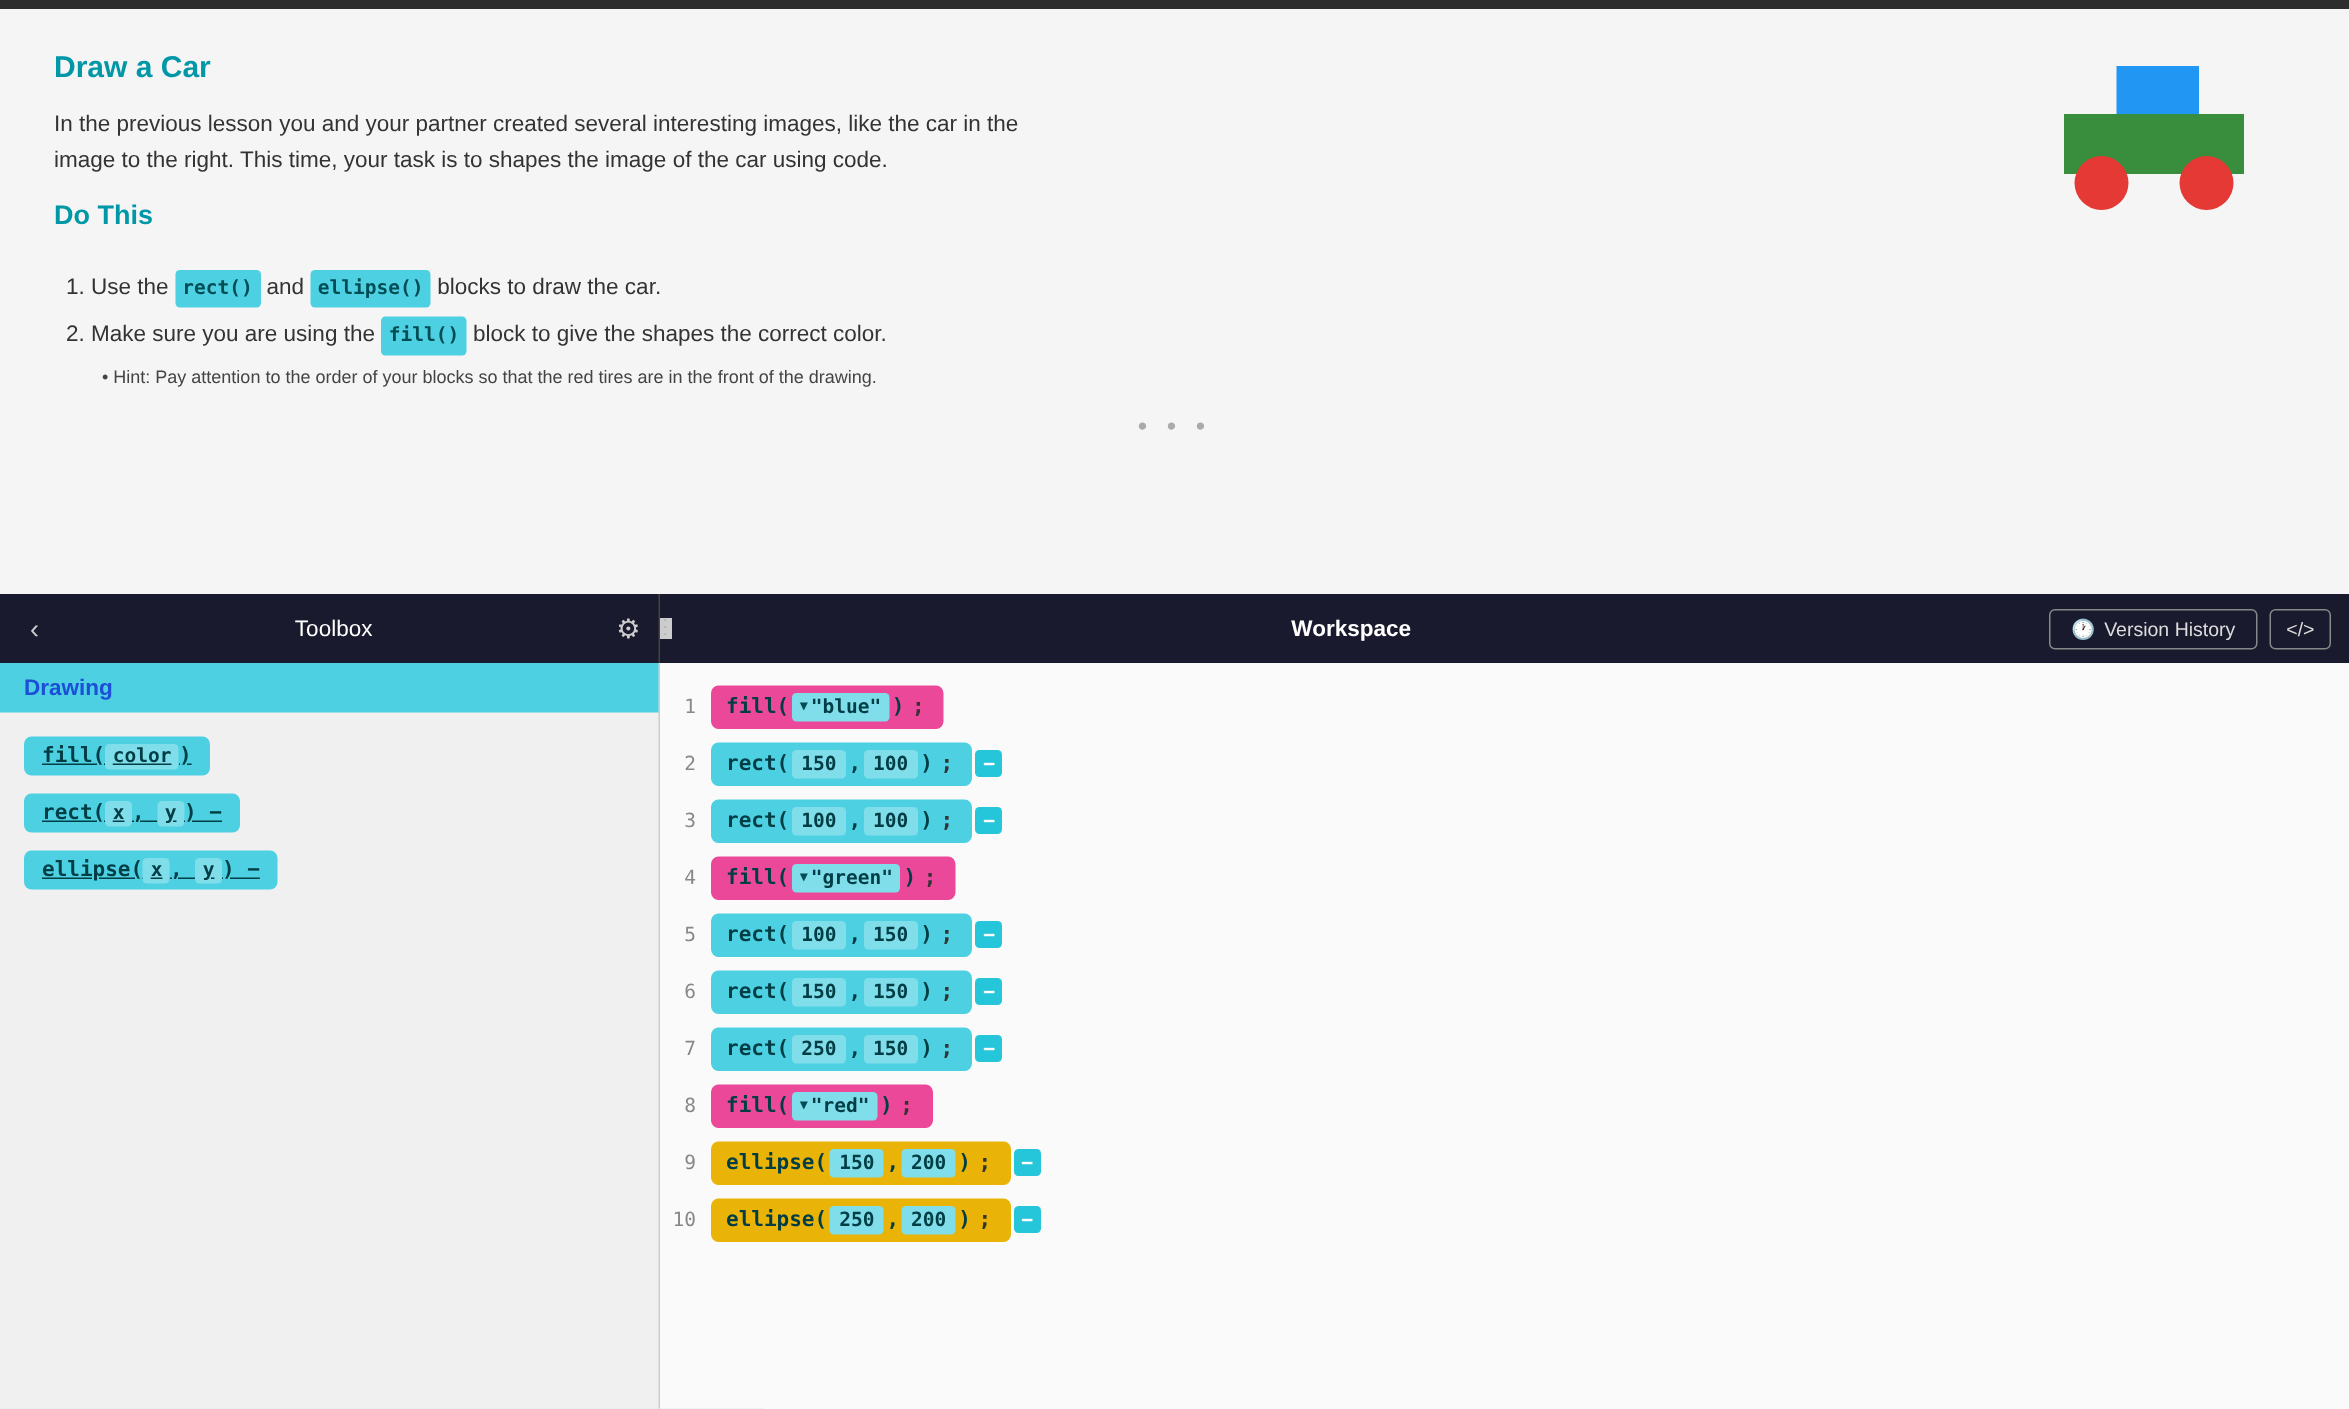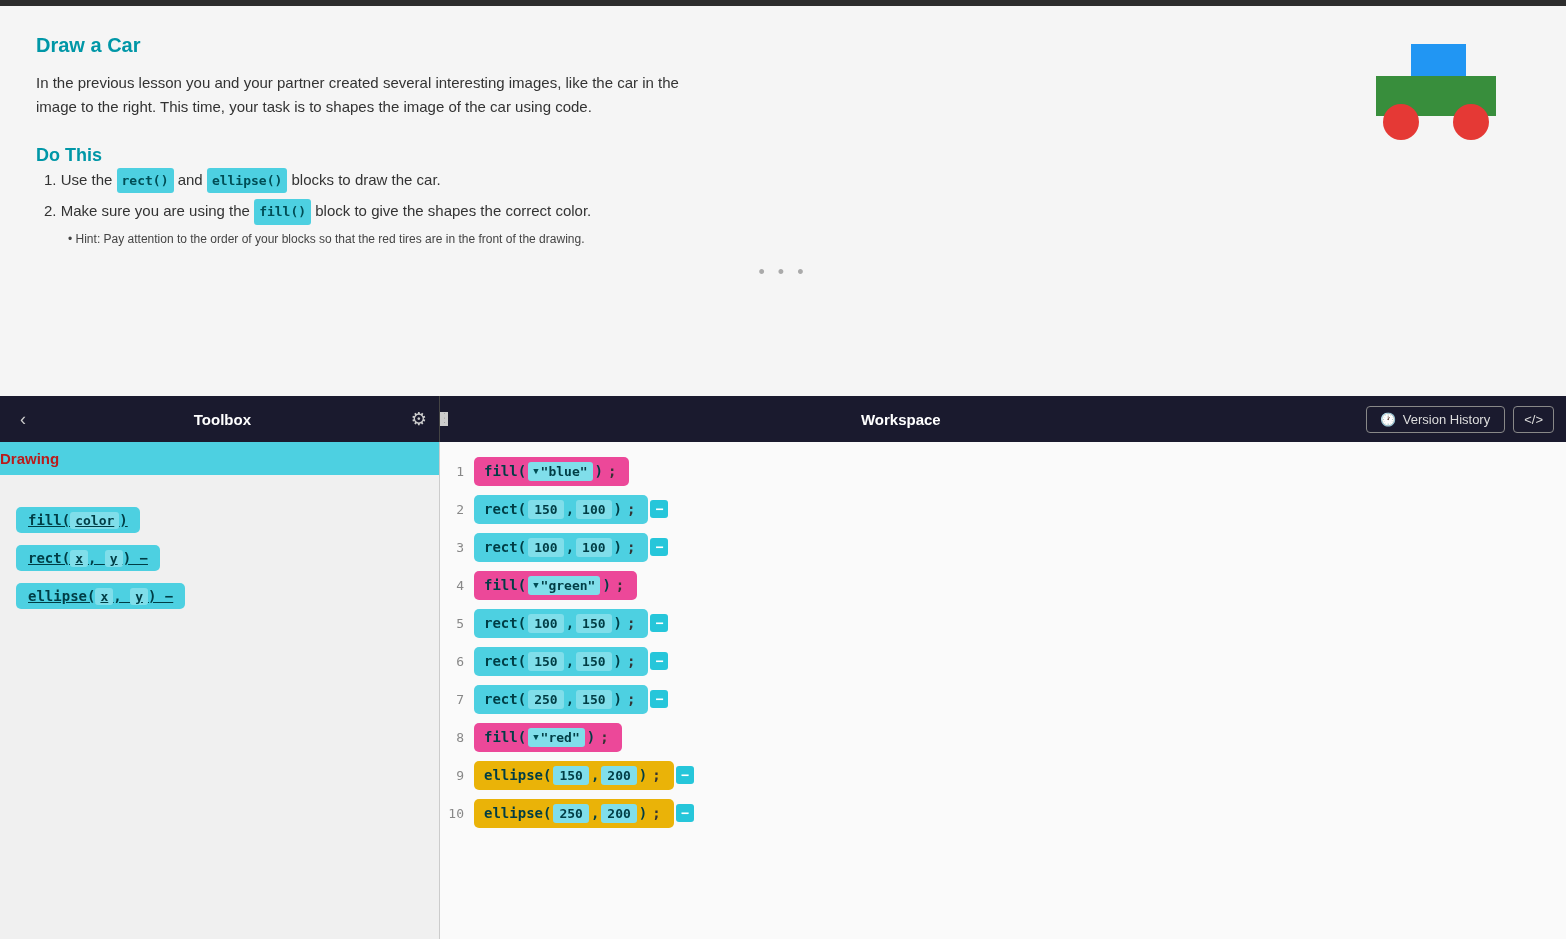--- a/index.html
+++ b/index.html
@@ -31,28 +31,28 @@
       font-size: 20px;
       font-weight: bold;
       margin-bottom: 14px;
     }
 
     .lesson-description {
       color: #333;
       font-size: 15px;
       line-height: 1.6;
       max-width: 900px;
-      margin-bottom: 26px;
+      margin-bottom: 14px;
     }
 
     .do-this-title {
       color: #0097a7;
       font-size: 18px;
       font-weight: bold;
-      margin-bottom: 0;
+      margin-bottom: 24px;
     }
 
     .instructions {
       list-style: none;
       padding-left: 8px;
       color: #333;
       font-size: 15px;
       line-height: 1.8;
     }
 
@@ -123,21 +123,21 @@
       border: none;
       color: #ccc;
       font-size: 18px;
       cursor: pointer;
       padding: 2px 8px;
     }
 
     .toolbar-title {
       color: #fff;
       font-size: 15px;
-      font-weight: bold;
+      font-weight: normal;
       flex: 1;
       text-align: center;
     }
 
     .toolbar-gear {
       color: #ccc;
       font-size: 18px;
       cursor: pointer;
     }
 
@@ -188,25 +188,25 @@
     
     .toolbox-panel {
       width: 440px;
       background: #f0f0f0;
       border-right: 1px solid #ccc;
       padding: 0;
     }
 
     .toolbox-category {
       background: #4dd0e1;
-      color: #b91c1c;
+      color: #1d4ed8;
       font-size: 15px;
       font-weight: bold;
-      padding: 8px 0;
-      margin-bottom: 26px;
+      padding: 8px 16px;
+      margin-bottom: 10px;
     }
 
     .toolbox-block {
       display: inline-block;
       background: #4dd0e1;
       color: #003d45;
       font-family: monospace;
       font-size: 14px;
       padding: 5px 12px;
       border-radius: 5px;

